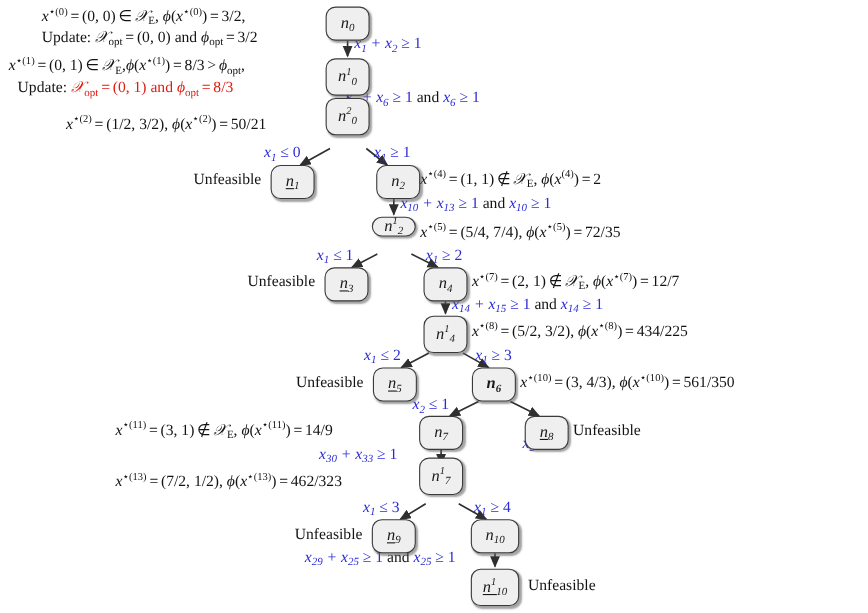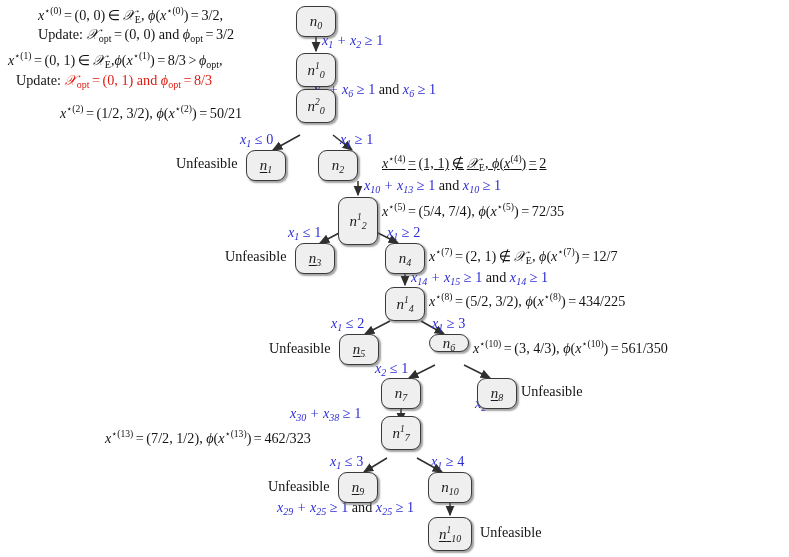--- a/index.html
+++ b/index.html
@@ -108,45 +108,45 @@
   </div>
 
   <div class="node" style="left:296px; top:89px; width:40px; height:34px;">
     <span class="nlab">n<sup>2</sup><sub>0</sub></span>
   </div>
 
   <div class="node" style="left:246px; top:150px; width:40px; height:31px;">
     <span class="nlab u">n<sub>1</sub></span>
   </div>
 
-  <div class="node" style="left:318px; top:150px; width:40px; height:31px;">
+  <div class="node" style="left:342px; top:150px; width:40px; height:31px;">
     <span class="nlab">n<sub>2</sub></span>
   </div>
 
-  <div class="node" style="left:338px; top:197px; width:40px; height:48px;">
+  <div class="node" style="left:338px; top:197px; width:40px; height:18px;">
     <span class="nlab">n<sup>1</sup><sub>2</sub></span>
   </div>
 
   <div class="node" style="left:295px; top:243px; width:40px; height:31px;">
     <span class="nlab u">n<sub>3</sub></span>
   </div>
 
   <div class="node" style="left:385px; top:243px; width:40px; height:31px;">
     <span class="nlab">n<sub>4</sub></span>
   </div>
 
   <div class="node" style="left:385px; top:287px; width:40px; height:34px;">
     <span class="nlab">n<sup>1</sup><sub>4</sub></span>
   </div>
 
   <div class="node" style="left:339px; top:334px; width:40px; height:31px;">
     <span class="nlab u">n<sub>5</sub></span>
   </div>
 
-  <div class="node" style="left:429px; top:334px; width:40px; height:18px;">
+  <div class="node" style="left:429px; top:334px; width:40px; height:31px;font-weight:bold;">
     <span class="nlab">n<sub>6</sub></span>
   </div>
 
   <div class="node" style="left:381px; top:378px; width:40px; height:31px;">
     <span class="nlab">n<sub>7</sub></span>
   </div>
 
   <div class="node" style="left:477px; top:378px; width:40px; height:31px;">
     <span class="nlab u">n<sub>8</sub></span>
   </div>
@@ -184,21 +184,21 @@
   <div class="txt blue" style="left:411px; top:269px;"><span class="m">x<sub class="s">14</sub> + x<sub class="s">15</sub></span> <span class="geq">≥</span> 1 <span class="up" style="color:#131313;">and</span> <span class="m">x<sub class="s">14</sub></span> <span class="geq">≥</span> 1</div>
 
   <div class="txt blue" style="left:331px; top:315px;"><span class="m">x<sub class="s">1</sub></span> <span class="geq">≤</span> 2</div>
 
   <div class="txt blue" style="left:432px; top:315px;"><span class="m">x<sub class="s">1</sub></span> <span class="geq">≥</span> 3</div>
 
   <div class="txt blue" style="left:375px; top:360px;"><span class="m">x<sub class="s">2</sub></span> <span class="geq">≤</span> 1</div>
 
   <div class="txt blue" style="left:475px; top:360px;margin-top:35px;"><span class="m">x<sub class="s">2</sub></span> <span class="geq">≥</span> 2</div>
 
-  <div class="txt blue" style="left:290px; top:405px;"><span class="m">x<sub class="s">30</sub> + x<sub class="s">38</sub></span> <span class="geq">≥</span> 1</div>
+  <div class="txt blue" style="left:290px; top:405px;"><span class="m">x<sub class="s">30</sub> + x<sub class="s">33</sub></span> <span class="geq">≥</span> 1</div>
 
   <div class="txt blue" style="left:330px; top:453px;"><span class="m">x<sub class="s">1</sub></span> <span class="geq">≤</span> 3</div>
 
   <div class="txt blue" style="left:431px; top:453px;"><span class="m">x<sub class="s">1</sub></span> <span class="geq">≥</span> 4</div>
 
   <div class="txt blue" style="left:277px; top:499px;"><span class="m">x<sub class="s">29</sub> + x<sub class="s">25</sub></span> <span class="geq">≥</span> 1 <span class="up" style="color:#131313;">and</span> <span class="m">x<sub class="s">25</sub></span> <span class="geq">≥</span> 1</div>
 
   <div class="txt" style="left:38px; top:7px;">
     <span class="m">x</span><sup class="s">⋆(0)</sup><span class="op">=</span>(0, 0)<span class="op">∈</span><span class="m">𝒳</span><sub class="s">E</sub>,
     <span class="m">ϕ</span>(<span class="m">x</span><sup class="s">⋆(0)</sup>)<span class="op">=</span>3/2,
@@ -213,21 +213,21 @@
   <div class="txt" style="left:16px; top:72px;">
     <span class="up" style="color:#131313;">Update:</span> <span class="red" style="color:#e01b10;"><span class="m">𝒳</span><sub class="s">opt</sub><span class="op">=</span>(0, 1) <span class="up">and</span> <span class="m">ϕ</span><sub class="s">opt</sub><span class="op">=</span>8/3</span>
   </div>
 
   <div class="txt" style="left:60px; top:105px;">
     <span class="m">x</span><sup class="s">⋆(2)</sup><span class="op">=</span>(1/2, 3/2), <span class="m">ϕ</span>(<span class="m">x</span><sup class="s">⋆(2)</sup>)<span class="op">=</span>50/21
   </div>
 
   <div class="txt" style="left:176px; top:155px;"><span class="up">Unfeasible</span></div>
 
-  <div class="txt" style="left:382px; top:155px;text-decoration:underline;">
+  <div class="txt" style="left:382px; top:155px;">
     <span class="m">x</span><sup class="s">⋆(4)</sup><span class="op">=</span>(1, 1)<span class="op">∉</span><span class="m">𝒳</span><sub class="s">E</sub>, <span class="m">ϕ</span>(<span class="m">x</span><sup class="s">(4)</sup>)<span class="op">=</span>2
   </div>
 
   <div class="txt" style="left:382px; top:203px;">
     <span class="m">x</span><sup class="s">⋆(5)</sup><span class="op">=</span>(5/4, 7/4), <span class="m">ϕ</span>(<span class="m">x</span><sup class="s">⋆(5)</sup>)<span class="op">=</span>72/35
   </div>
 
   <div class="txt" style="left:225px; top:248px;"><span class="up">Unfeasible</span></div>
 
   <div class="txt" style="left:429px; top:248px;">
@@ -237,20 +237,23 @@
   <div class="txt" style="left:429px; top:293px;">
     <span class="m">x</span><sup class="s">⋆(8)</sup><span class="op">=</span>(5/2, 3/2), <span class="m">ϕ</span>(<span class="m">x</span><sup class="s">⋆(8)</sup>)<span class="op">=</span>434/225
   </div>
 
   <div class="txt" style="left:269px; top:340px;"><span class="up">Unfeasible</span></div>
 
   <div class="txt" style="left:473px; top:340px;">
     <span class="m">x</span><sup class="s">⋆(10)</sup><span class="op">=</span>(3, 4/3), <span class="m">ϕ</span>(<span class="m">x</span><sup class="s">⋆(10)</sup>)<span class="op">=</span>561/350
   </div>
 
+  <div class="txt" style="left:105px; top:383px;">
+    <span class="m">x</span><sup class="s">⋆(11)</sup><span class="op">=</span>(3, 1)<span class="op">∉</span><span class="m">𝒳</span><sub class="s">E</sub>, <span class="m">ϕ</span>(<span class="m">x</span><sup class="s">⋆(11)</sup>)<span class="op">=</span>14/9
+  </div>
 
   <div class="txt" style="left:521px; top:383px;"><span class="up">Unfeasible</span></div>
 
   <div class="txt" style="left:105px; top:430px;">
     <span class="m">x</span><sup class="s">⋆(13)</sup><span class="op">=</span>(7/2, 1/2), <span class="m">ϕ</span>(<span class="m">x</span><sup class="s">⋆(13)</sup>)<span class="op">=</span>462/323
   </div>
 
   <div class="txt" style="left:268px; top:478px;"><span class="up">Unfeasible</span></div>
 
 

